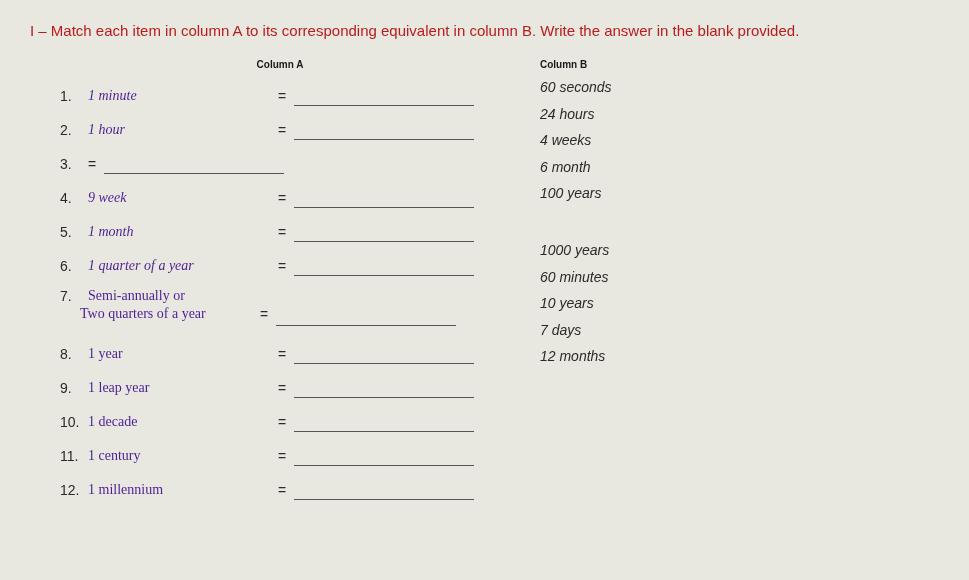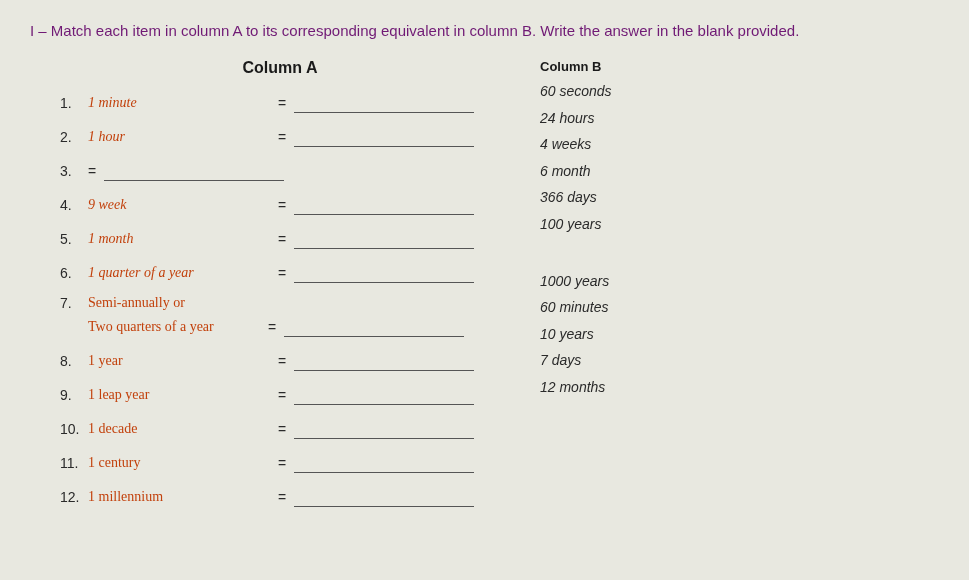--- a/index.html
+++ b/index.html
@@ -20,40 +20,40 @@
     .page {
       width: 969px;
       height: 580px;
       background-color: #e8e8e0;
       padding: 20px 30px;
       position: relative;
     }
 
     .instructions {
       font-size: 15px;
-      color: #701a75;
+      color: #b91c1c;
       line-height: 1.4;
       margin-bottom: 18px;
       font-family: Arial, sans-serif;
     }
 
     .columns-wrapper {
       display: flex;
       align-items: flex-start;
       gap: 0;
     }
 
     .column-a {
       flex: 0 0 490px;
       padding-left: 30px;
     }
 
     .column-a-header {
       font-weight: bold;
-      font-size: 16px;
+      font-size: 10px;
       color: #1a1a1a;
       text-align: center;
       margin-left: -20px;
       margin-bottom: 8px;
       font-family: Arial, sans-serif;
     }
 
     .column-a-item {
       display: flex;
       align-items: flex-end;
@@ -65,21 +65,21 @@
       font-size: 14px;
       color: #2a2a2a;
       min-width: 28px;
       font-style: normal;
       font-family: Arial, sans-serif;
       padding-bottom: 2px;
     }
 
     .item-label {
       font-size: 14px;
-      color: #c2410c;
+      color: #4c1d95;
       font-style: italic;
       min-width: 190px;
       font-family: Georgia, serif;
       padding-bottom: 2px;
     }
 
     .item-label.normal {
       font-style: normal;
     }
 
@@ -103,33 +103,32 @@
     }
 
     .item-multiline .line1 {
       display: flex;
       align-items: flex-end;
       min-height: 24px;
     }
 
     .item-multiline .line2 {
       display: flex;
-      align-items: flex-end;
       min-height: 24px;
-      margin-left: 28px;
+      margin-left: 20px;
     }
 
     .column-b {
       flex: 0 0 200px;
       padding-left: 20px;
     }
 
     .column-b-header {
       font-weight: bold;
-      font-size: 13px;
+      font-size: 10px;
       color: #1a1a1a;
       margin-bottom: 8px;
       font-family: Arial, sans-serif;
     }
 
     .column-b-item {
       font-size: 14px;
       color: #2a2a2a;
       margin-bottom: 7px;
       font-family: Arial, sans-serif;
@@ -240,21 +239,20 @@
         <span class="answer-line"></span>
       </div>
     </div>
 
     <div class="column-b">
       <div class="column-b-header">Column B</div>
       <div class="column-b-item">60 seconds</div>
       <div class="column-b-item">24 hours</div>
       <div class="column-b-item">4 weeks</div>
       <div class="column-b-item">6 month</div>
-      <div class="column-b-item">366 days</div>
       <div class="column-b-item">100 years</div>
       <div class="column-b-spacer"></div>
       <div class="column-b-item">1000 years</div>
       <div class="column-b-item">60 minutes</div>
       <div class="column-b-item">10 years</div>
       <div class="column-b-item">7 days</div>
       <div class="column-b-item">12 months</div>
     </div>
 
   </div>

